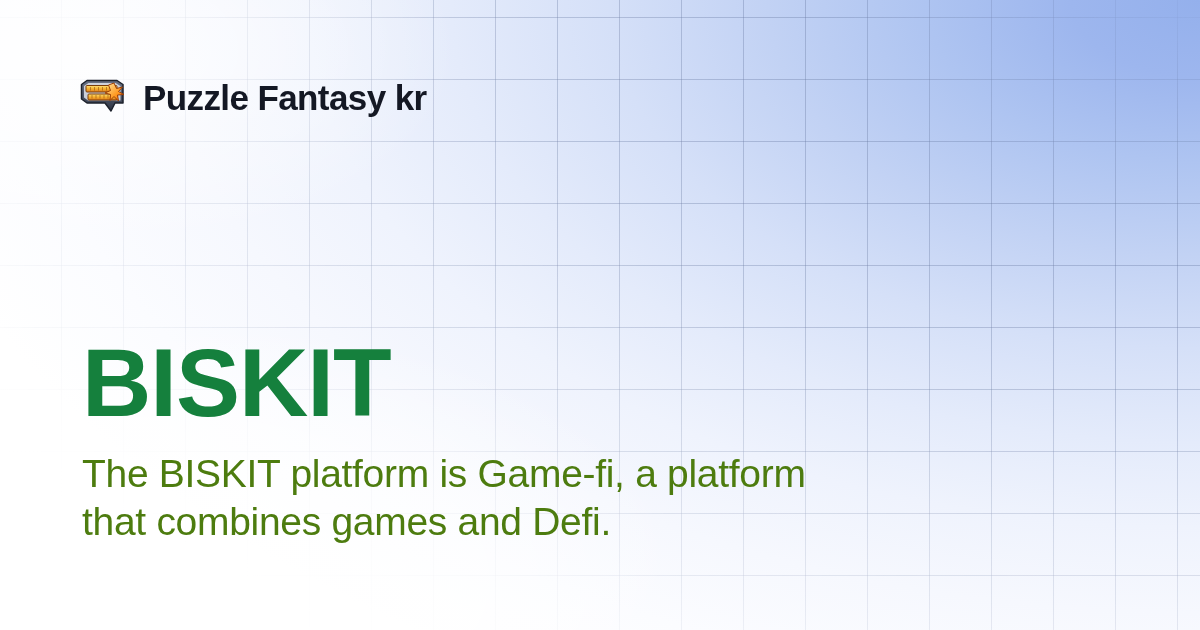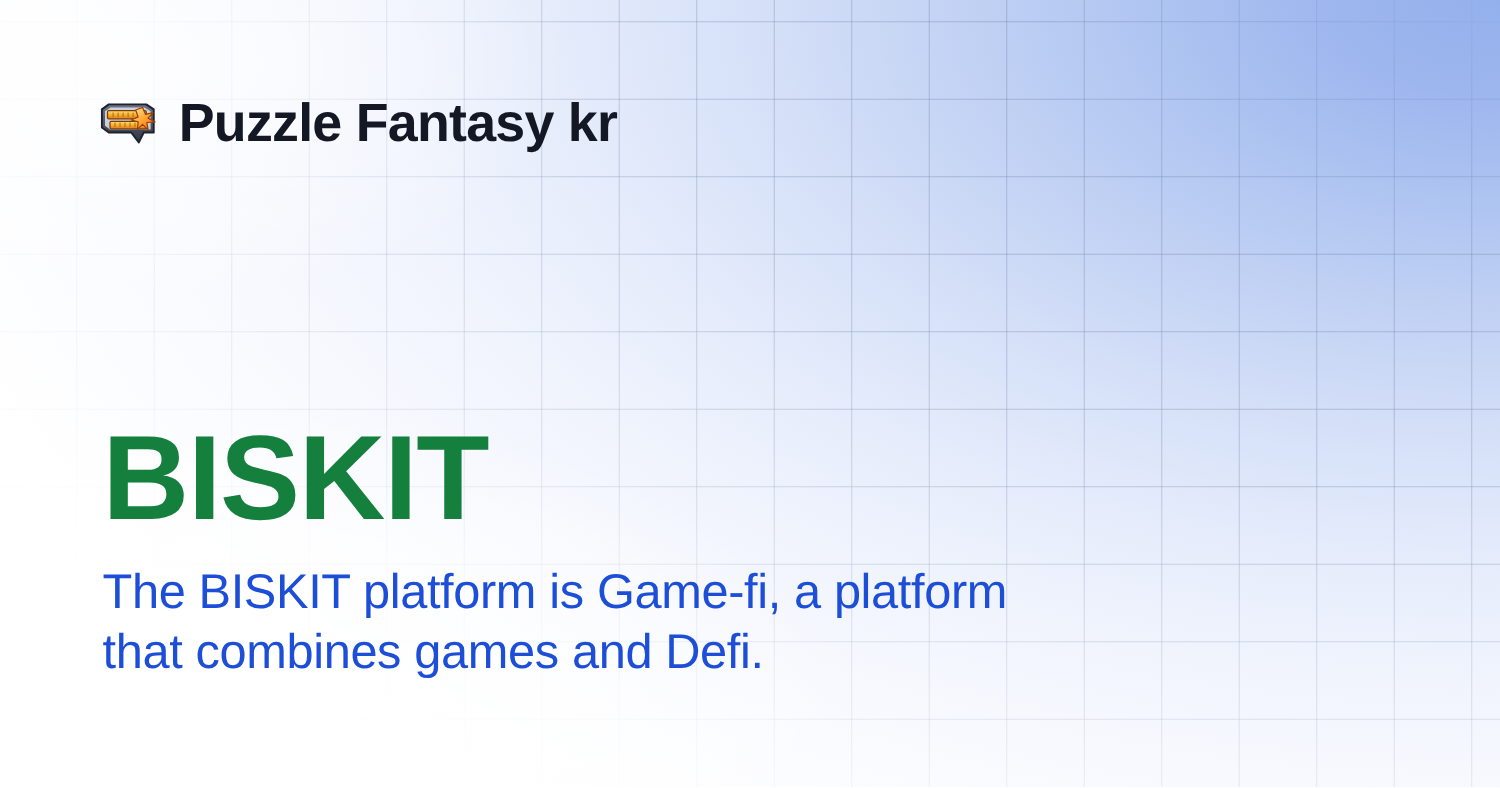--- a/index.html
+++ b/index.html
@@ -90,21 +90,21 @@
 
   .brand-logo {
     width: 48px;
     height: 38px;
     flex: 0 0 auto;
     display: block;
     border-radius: 2px;
   }
 
   .brand-name {
-    font-size: 43px;
+    font-size: 35px;
     font-weight: bold;
     letter-spacing: -0.6px;
     color: #141824;
     line-height: 1;
     white-space: nowrap;
   }
 
   
   .content {
     position: absolute;
@@ -122,21 +122,21 @@
     margin: 0;
     white-space: nowrap;
   }
 
   .tagline {
     margin: 18px 0 0 0;
     font-size: 39px;
     font-weight: normal;
     line-height: 1.24;
     letter-spacing: -0.3px;
-    color: #1d4ed8;
+    color: #4d7c0f;
     max-width: 760px;
   }
 </style>
 </head>
 <body>
 
 <div class="og-card">
 
   <div class="bg-base"></div>
   <div class="bg-grid"></div>

